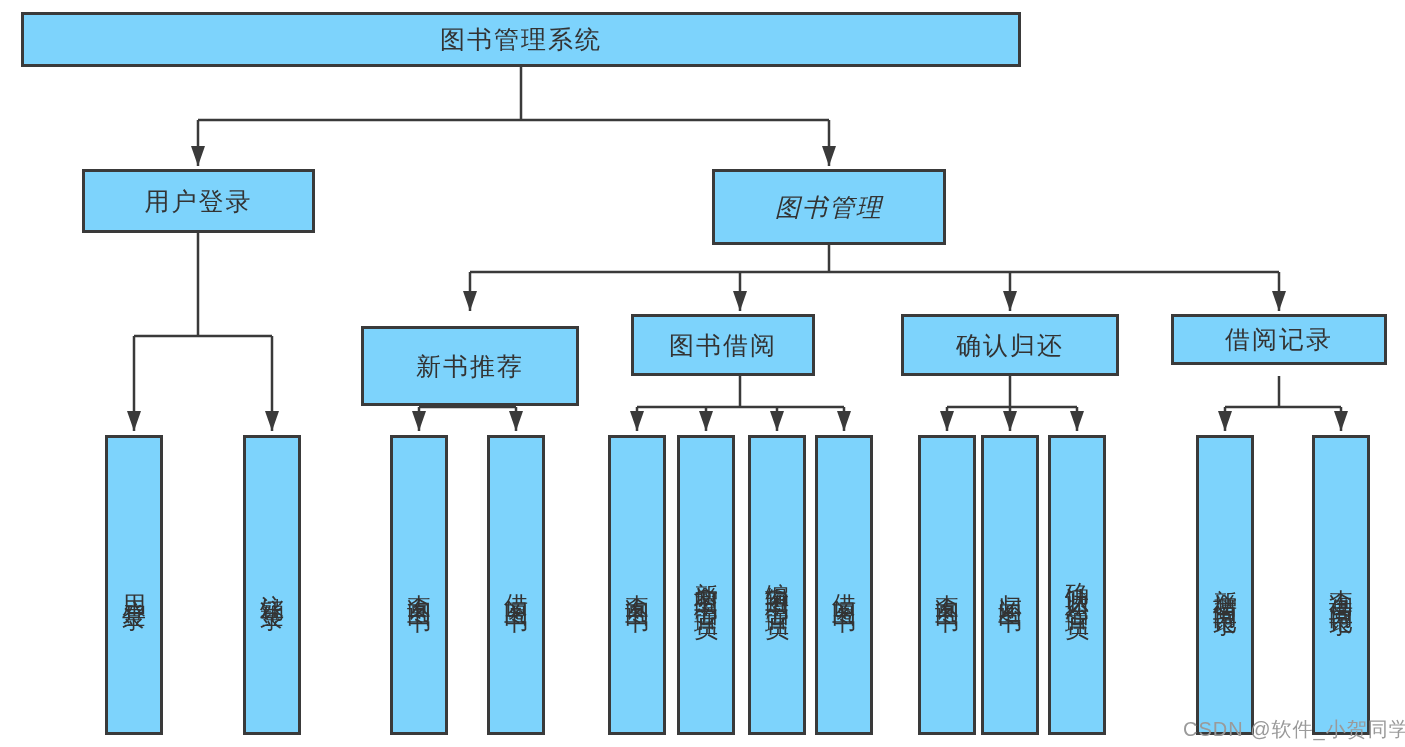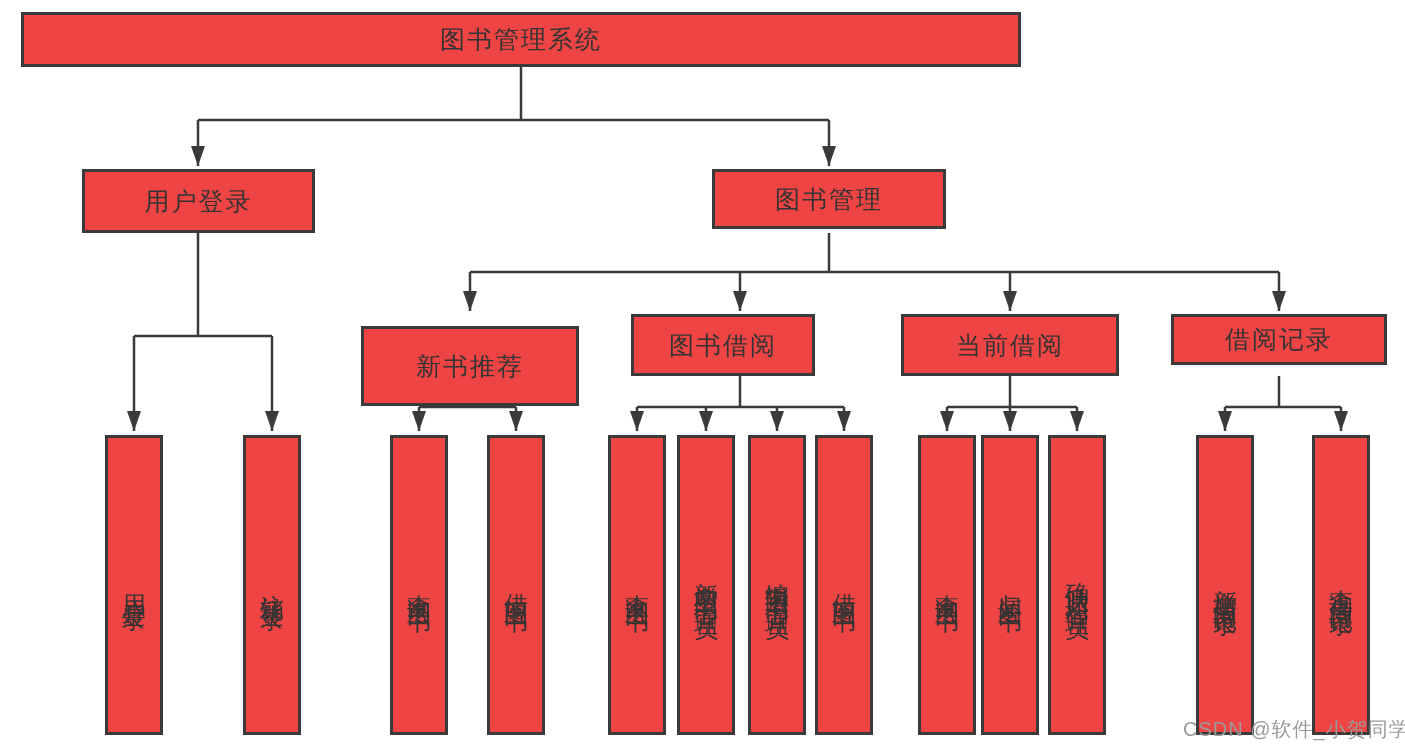--- a/index.html
+++ b/index.html
@@ -13,21 +13,21 @@
   }
   #wires {
     position: absolute;
     left: 0; top: 0;
     width: 1405px; height: 747px;
     z-index: 0;
   }
   .box {
     position: absolute;
     box-sizing: border-box;
-    background: #ef4444;
+    background: #7dd3fc;
     border: 3px solid #3a3a3a;
     display: flex;
     align-items: center;
     justify-content: center;
     color: #333333;
     z-index: 1;
     text-align: center;
   }
   .hbox {
     font-size: 25px;
@@ -106,25 +106,25 @@
         <path d="M1279,376 L1279,407 M1225,407 L1341,407"></path>
         <path d="M1225,407 L1225,431" marker-end="url(#arrow)"></path>
         <path d="M1341,407 L1341,431" marker-end="url(#arrow)"></path>
       </g>
     </g>
   </svg>
 
   <div class="box hbox" style="left:21px; top:12px; width:1000px; height:55px;">图书管理系统</div>
 
   <div class="box hbox" style="left:82px; top:169px; width:233px; height:64px;">用户登录</div>
-  <div class="box hbox" style="left:712px; top:169px; width:234px; height:60px;">图书管理</div>
+  <div class="box hbox" style="left:712px; top:169px; width:234px; height:76px;font-style:italic;">图书管理</div>
 
   <div class="box hbox" style="left:361px; top:326px; width:218px; height:80px;">新书推荐</div>
   <div class="box hbox" style="left:631px; top:314px; width:184px; height:62px;">图书借阅</div>
-  <div class="box hbox" style="left:901px; top:314px; width:218px; height:62px;">当前借阅</div>
+  <div class="box hbox" style="left:901px; top:314px; width:218px; height:62px;">确认归还</div>
   <div class="box hbox" style="left:1171px; top:314px; width:216px; height:51px;">借阅记录</div>
 
   <div class="box leaf" style="left:105px;">用户登录</div>
   <div class="box leaf" style="left:243px;">注销登录</div>
 
   <div class="box leaf" style="left:390px;">查询图书</div>
   <div class="box leaf" style="left:487px;">借阅图书</div>
 
   <div class="box leaf" style="left:608px;">查询图书</div>
   <div class="box leaf" style="left:677px;">新增图书（管理员）</div>

